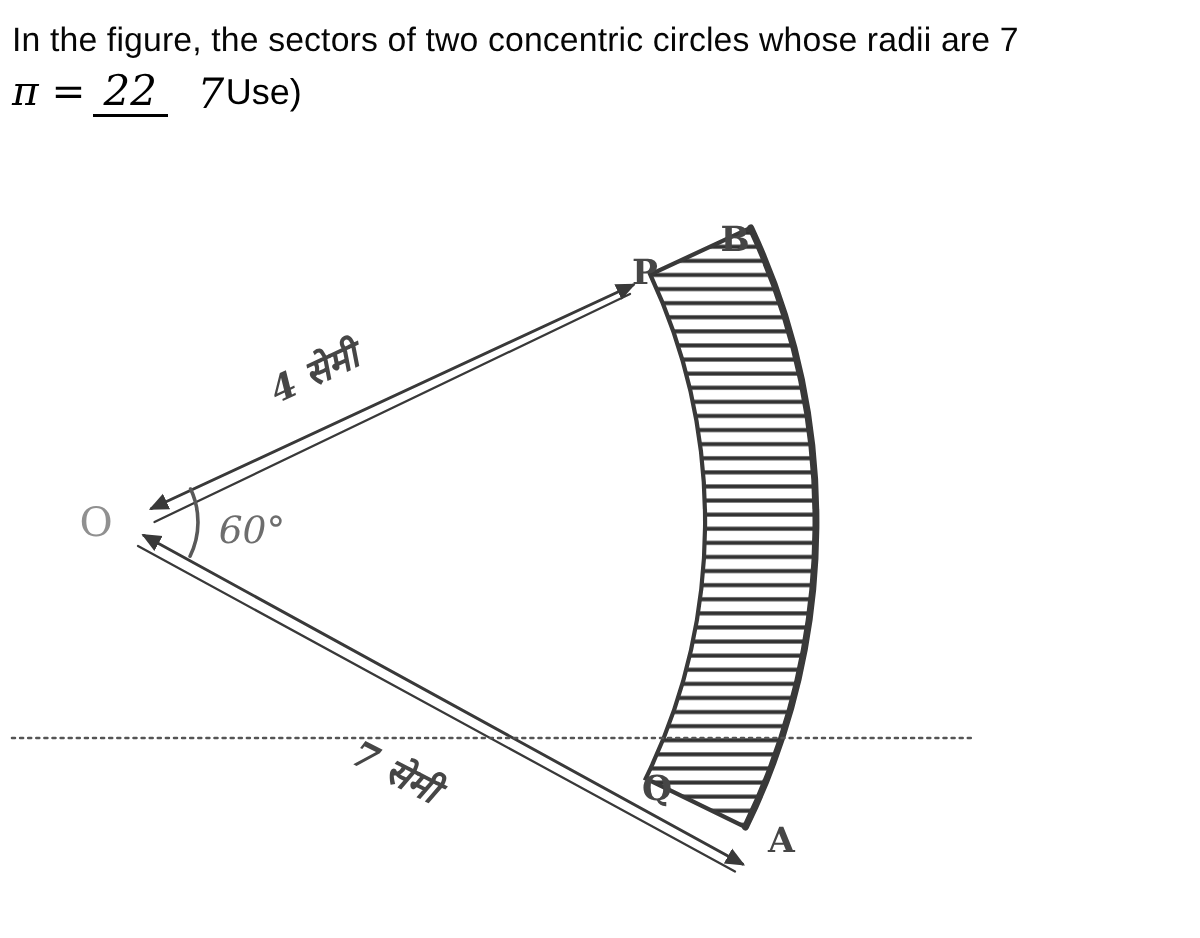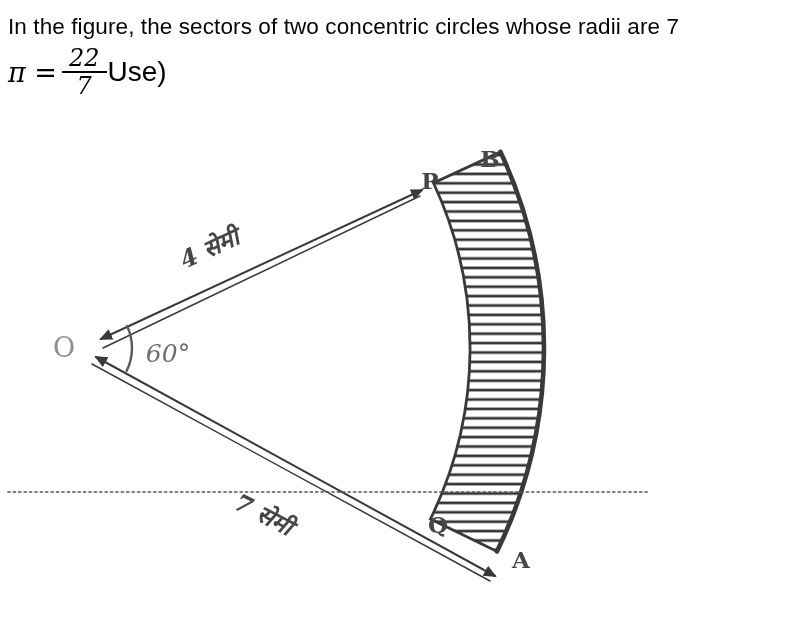--- a/index.html
+++ b/index.html
@@ -28,29 +28,30 @@
     padding:3px 0 0 8px;
     font-size:22.5px;
   }
   .pi {
     font-family:"DejaVu Serif", serif;
     font-style:italic;
     font-size:27px;
     margin-right:4px;
   }
   .frac {
-    display:inline-flex; flex-direction:column; align-items:center;
+    display:inline-flex; flex-direction:row; align-items:center;
     font-family:"DejaVu Serif", serif;
     font-style:italic;
-    font-size:24px; line-height:1.04;
+    font-size:28px; line-height:1.04;
     margin:0 1px;
+    gap:20px;
   }
   .frac .num { padding:0 7px 1px 7px; border-bottom:2.2px solid #000; }
   .frac .den { padding-top:1px; }
-  .use { font-size:28px;text-align:center; }
+  .use { font-size:24px;text-align:center; }
 
   
   .fig {
     position:absolute; top:0; left:0; z-index:1;
     filter: blur(0.45px) contrast(1.02);
     pointer-events:none;
   }
 </style>
 </head>
 <body>

